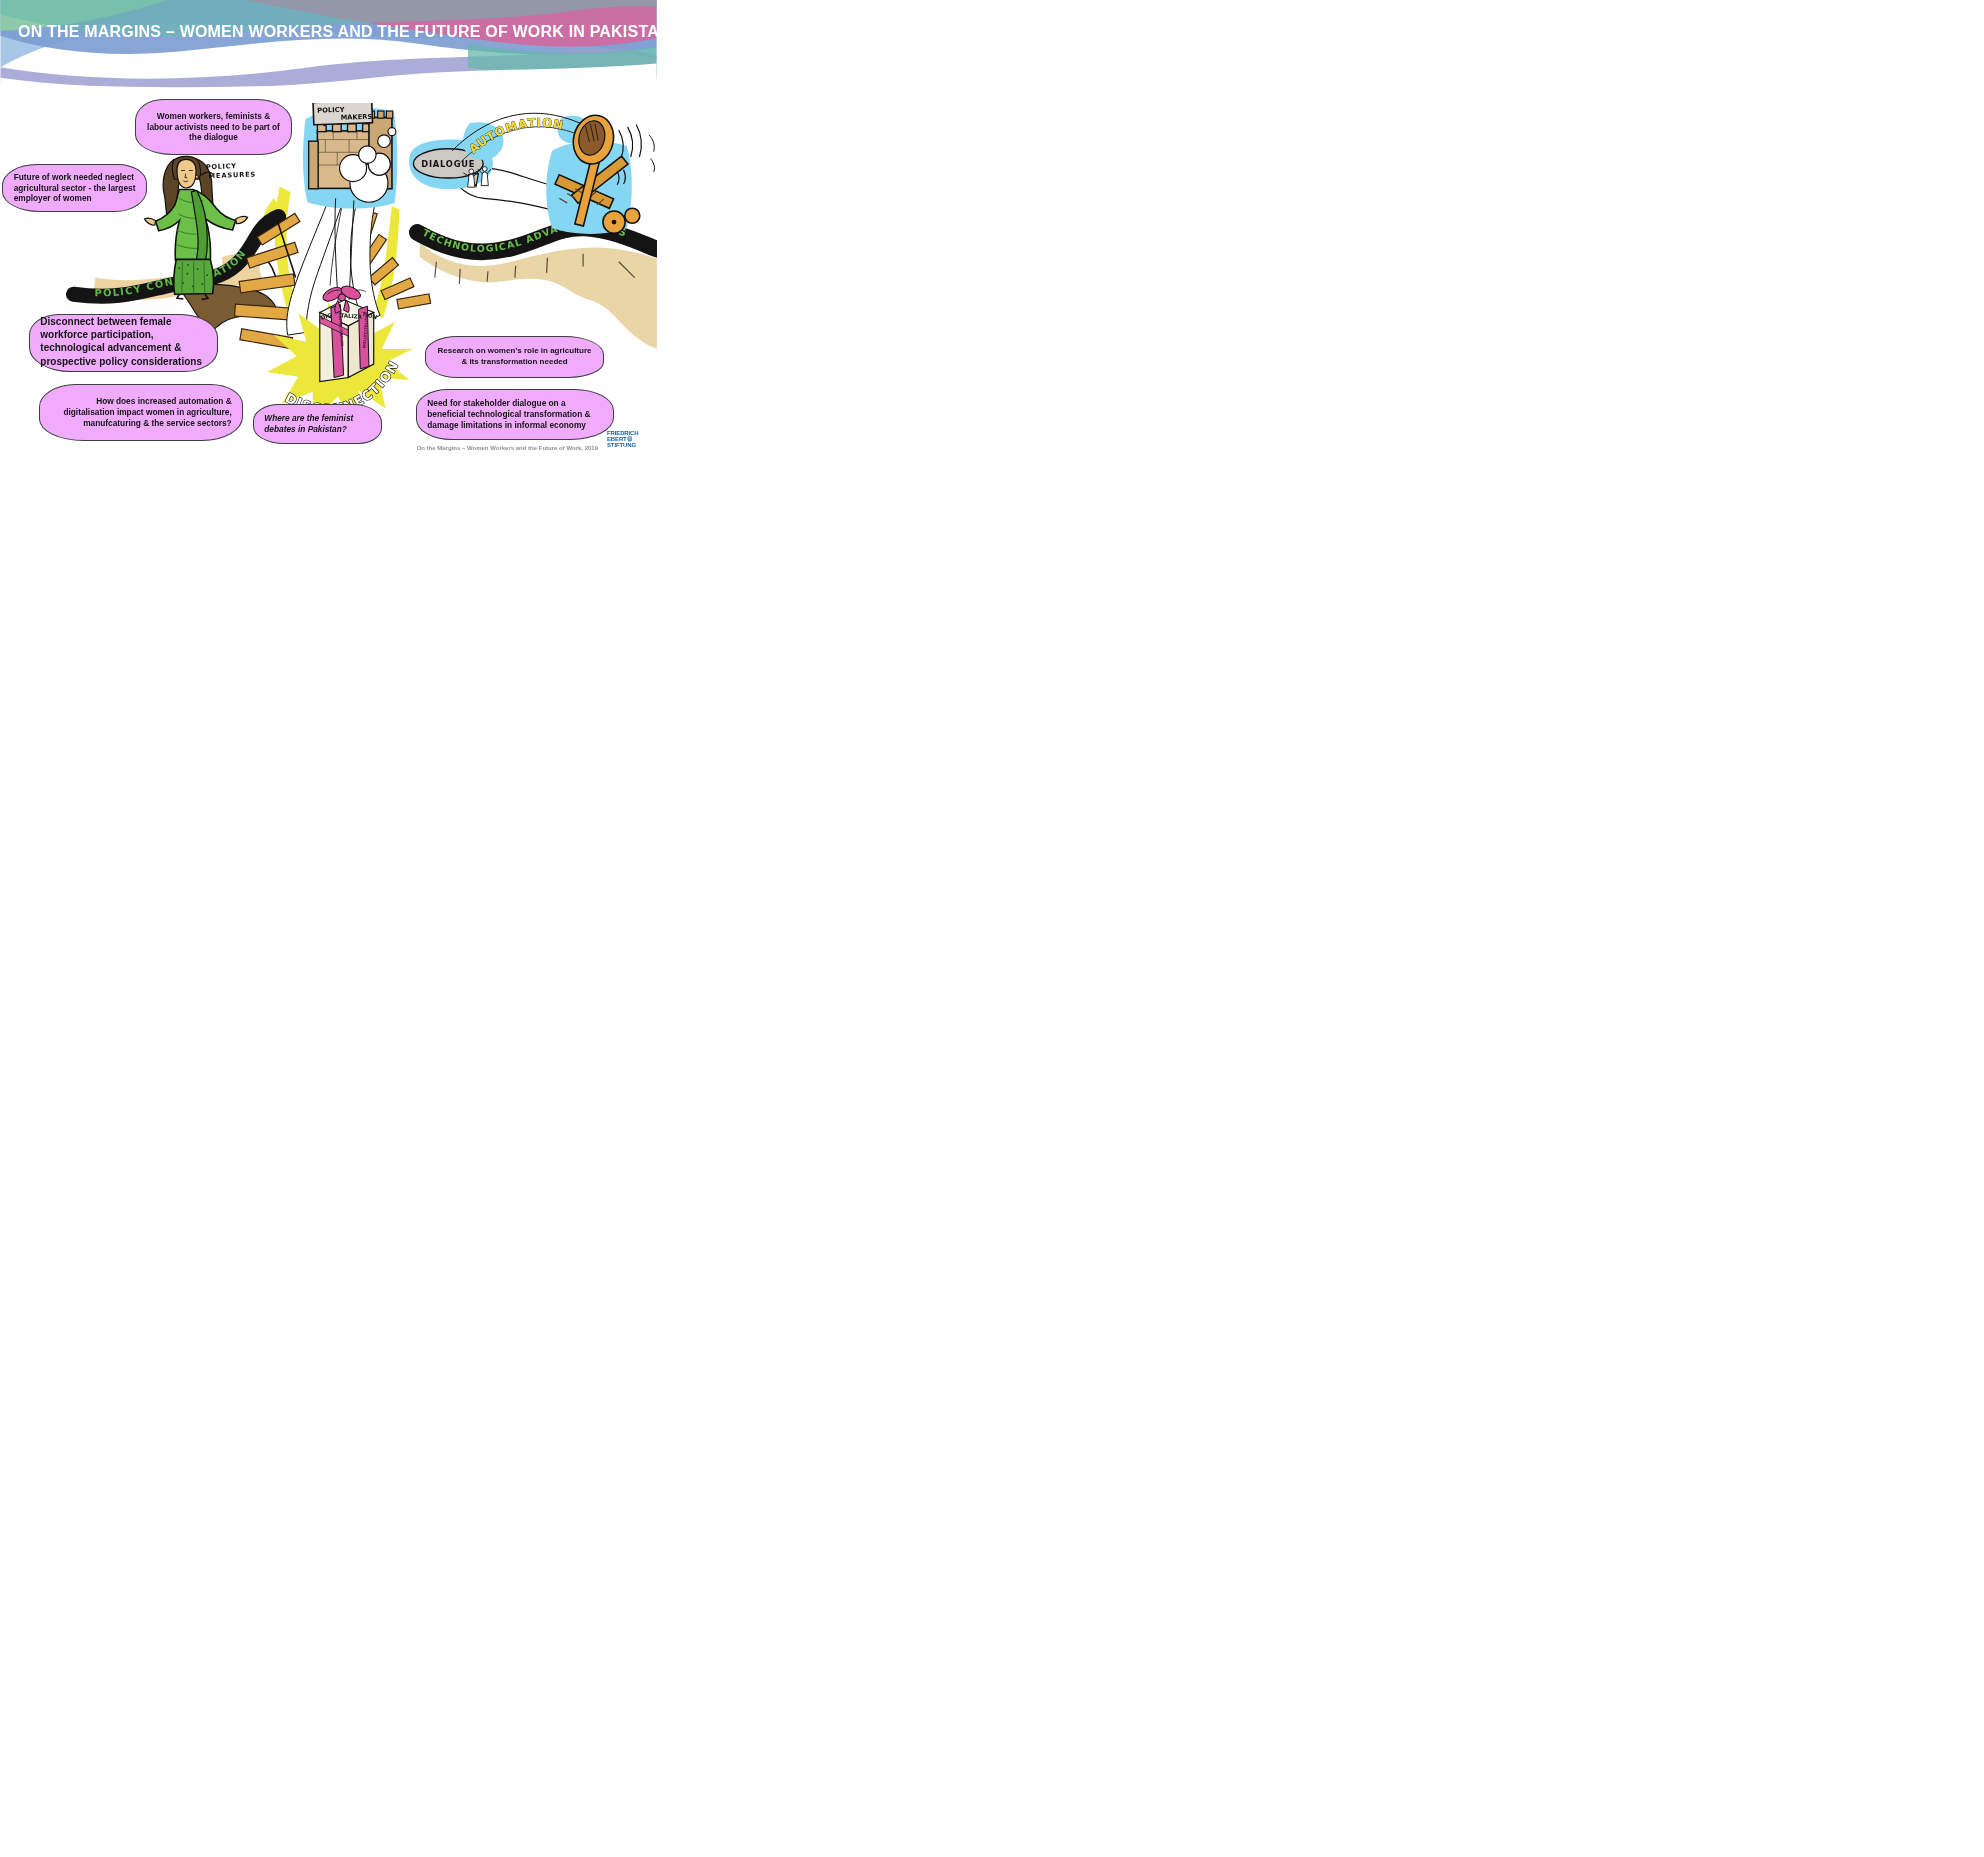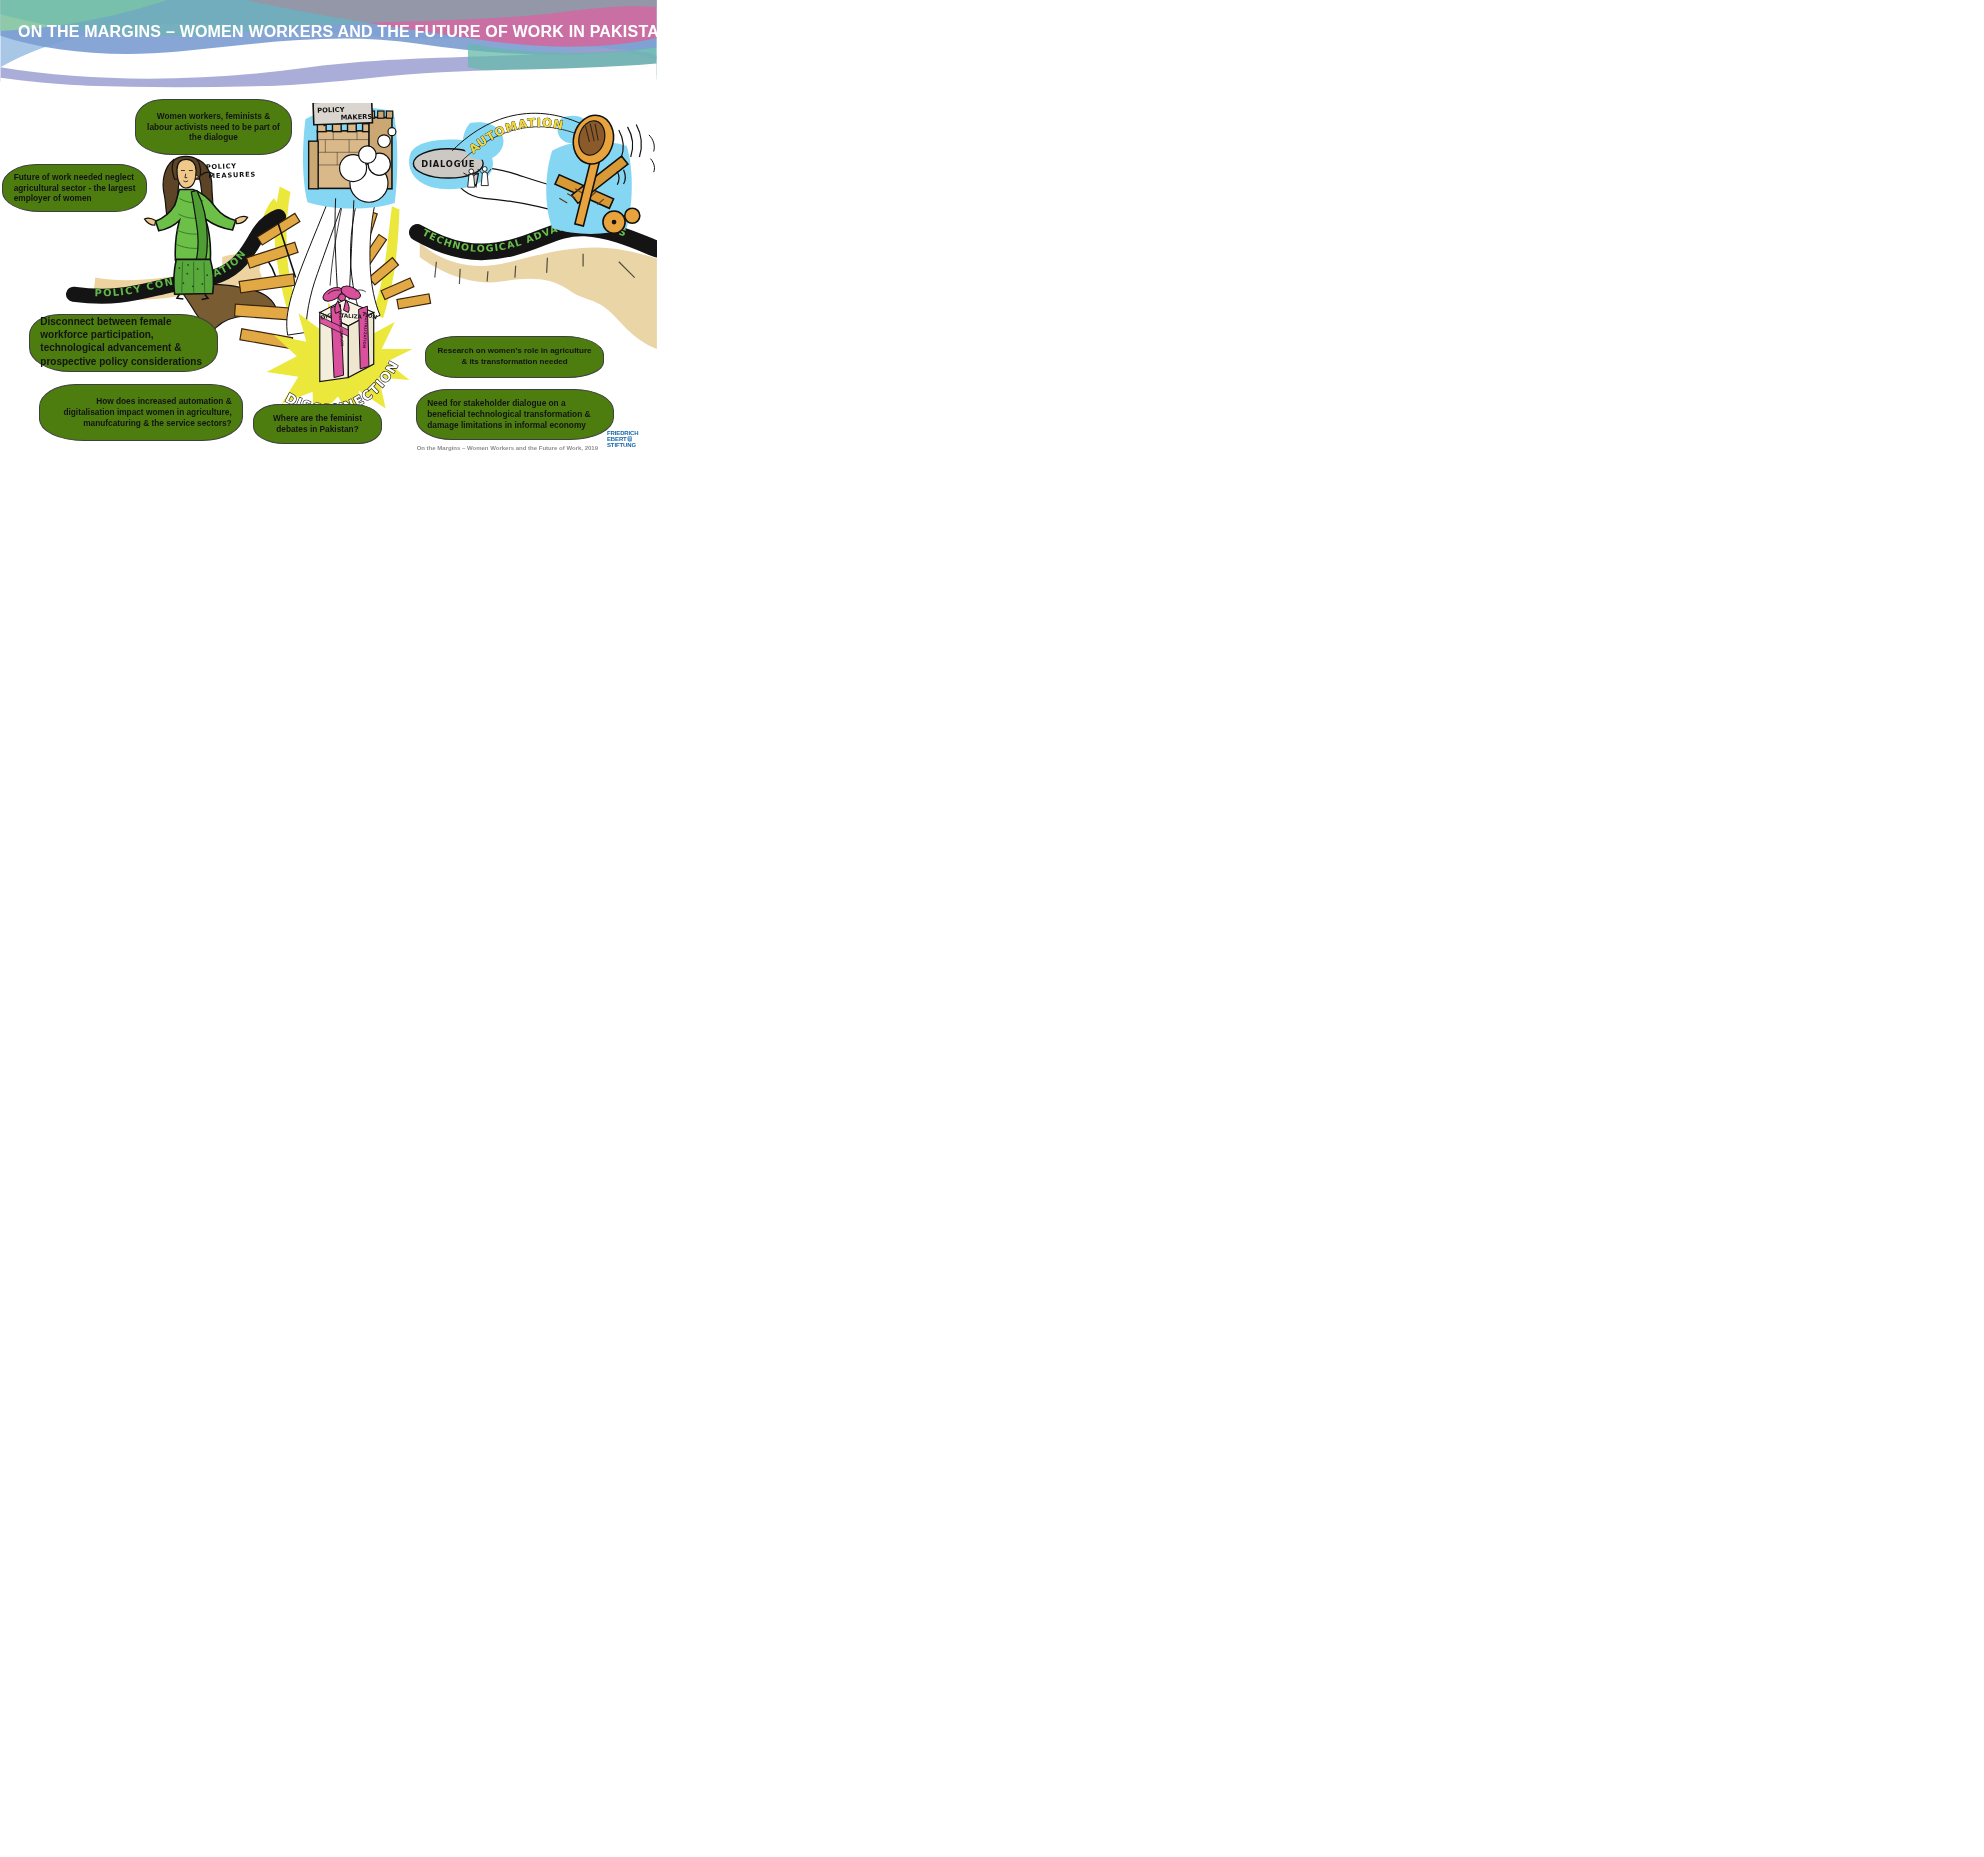--- a/index.html
+++ b/index.html
@@ -28,33 +28,33 @@
   .gift-frag{font-weight:600;font-size:14px;fill:#222222;}
   .ribbon-text{font-weight:700;font-size:9.5px;letter-spacing:.4px;fill:#50103b;}
 
   
   #policy-measures{position:absolute;left:206px;top:162px;width:71px;
       font-family:"DejaVu Sans",sans-serif;font-weight:700;font-size:6.7px;
       letter-spacing:0.6px;color:#111;transform:rotate(-2deg);line-height:1.35;}
   #policy-measures .l2{margin-left:2.4px;letter-spacing:0.8px;}
 
   
-  .bubble{position:absolute;background:#4d7c0f;border:1.6px solid #3e3e40;
+  .bubble{position:absolute;background:#f0abfc;border:1.6px solid #3e3e40;
       color:#141414;font-weight:600;display:flex;align-items:center;
       justify-content:center;padding:3.2px 10.3px;line-height:1.32;}
   #bubble-women{left:135px;top:99px;width:157px;height:56px;font-size:8.3px;text-align:center;
       border-radius:18% 22% 20% 24% / 38% 42% 40% 36%;}
   #bubble-future{left:2.4px;top:164px;width:145px;height:48px;font-size:8.3px;text-align:left;
       border-radius:24% 20% 22% 26% / 44% 40% 46% 42%;}
   #bubble-disconnect{left:29px;top:314px;width:189px;height:58px;font-size:10px;text-align:left;
       border-radius:16% 20% 18% 22% / 36% 40% 38% 42%;align-items:flex-end;padding-top:8.7px;}
   #bubble-howdoes{left:39px;top:384px;width:204px;height:57px;font-size:8.3px;text-align:right;
       border-radius:18% 16% 20% 22% / 40% 36% 42% 38%;}
-  #bubble-feminist{left:253px;top:404px;width:129px;height:40px;font-size:8.3px;text-align:center;
-      border-radius:20% 22% 18% 24% / 42% 46% 40% 44%;}
+  #bubble-feminist{left:253px;top:404px;width:129px;height:40px;font-size:8.3px;text-align:left;
+      border-radius:20% 22% 18% 24% / 42% 46% 40% 44%;font-style:italic;}
   #bubble-research{left:425px;top:336px;width:179px;height:42px;font-size:8px;text-align:center;
       border-radius:18% 22% 20% 18% / 40% 44% 38% 42%;}
   #bubble-stakeholder{left:416px;top:389px;width:198px;height:51px;font-size:8.3px;text-align:left;
       border-radius:16% 20% 22% 18% / 38% 42% 44% 40%;}
 
   
   #footer-caption{position:absolute;left:395px;top:445px;width:203px;text-align:right;
       color:#8f8f8f;font-weight:700;font-size:6px;}
   #fes-logo{position:absolute;left:607px;top:430px;width:40px;color:#1565a8;
       font-weight:800;font-size:6.2px;line-height:.98;letter-spacing:-0.1px;

